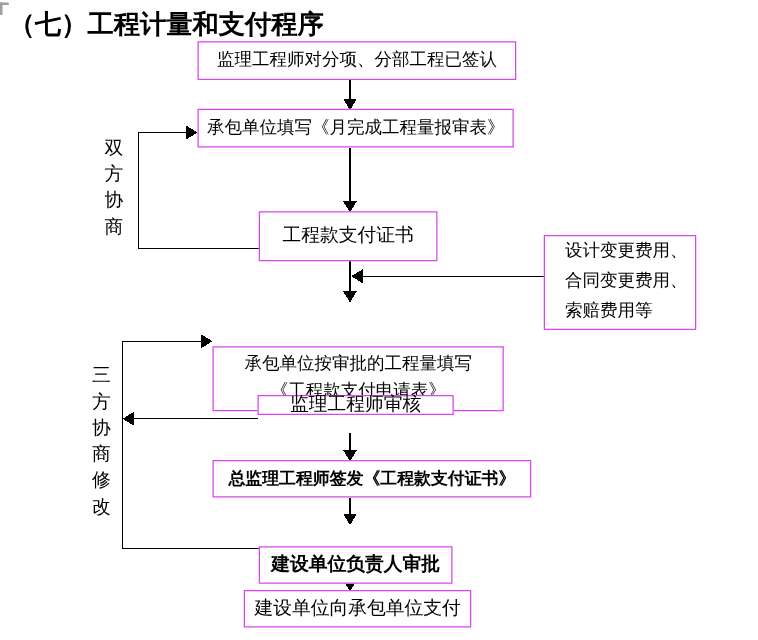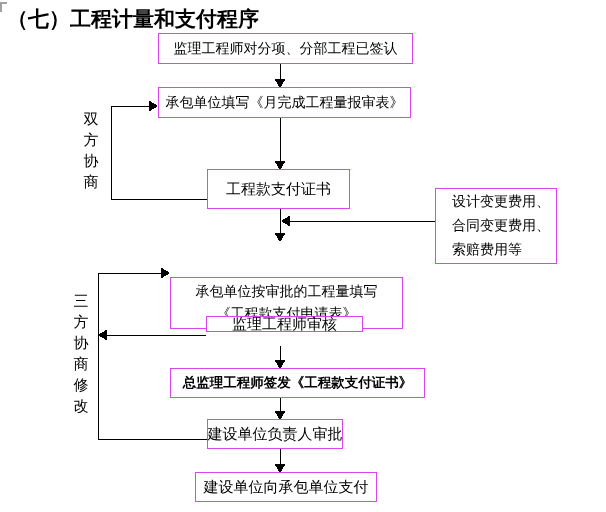--- a/index.html
+++ b/index.html
@@ -54,21 +54,21 @@
     white-space: pre-line;
     box-sizing: border-box;
   }
   .nowrap { white-space: nowrap; }
   #box1 { left: 158px; top: 33px;  width: 255px; height: 31px; font-size: 14px; }
   #box2 { left: 158px; top: 87px;  width: 253px; height: 31px; font-size: 14px; }
   #box3 { left: 207px; top: 169px; width: 143px; height: 40px; }
   #box4 { left: 170px; top: 241px; width: 233px; height: 52px; line-height: 22px; font-size: 14px; margin-top: 36px; }
   #box5 { left: 206px; top: 316px; width: 157px; height: 16px; }
   #box6 { left: 170px; top: 368px; width: 255px; height: 30px; font-size: 13.5px; font-weight: bold; }
-  #box7 { left: 207px; top: 419px; width: 136px; height: 30px; }
+  #box7 { left: 207px; top: 437px; width: 155px; height: 30px; font-weight: bold; }
   #box8 { left: 195px; top: 472px; width: 182px; height: 30px; }
   #sidebox {
     left: 435px; top: 188px; width: 122px; height: 76px;
     justify-content: center;
     text-align: left;
     padding-left: 10px;
     font-size: 14px;
     line-height: 24px;
   }
   .vlabel {

